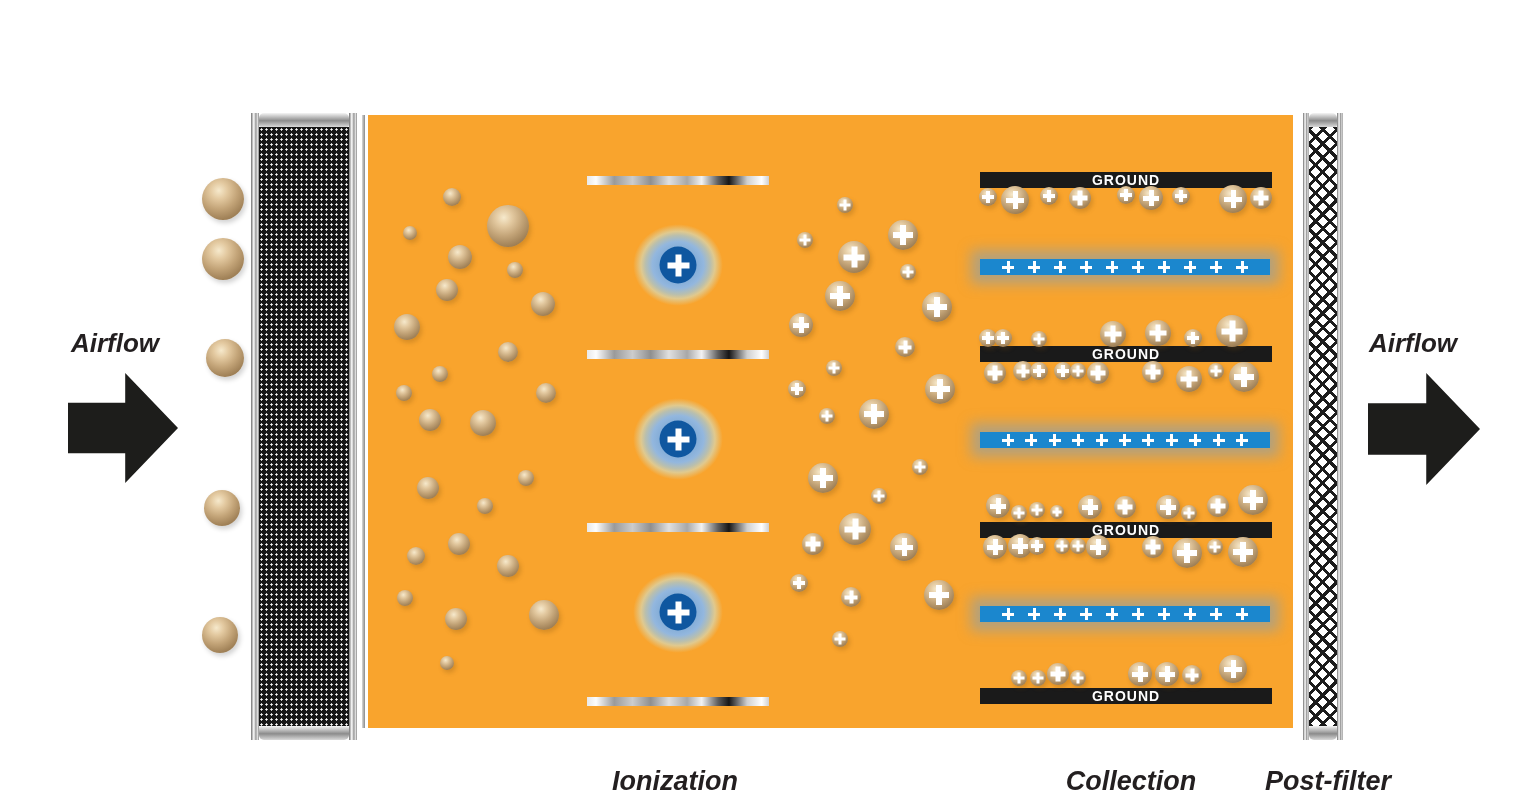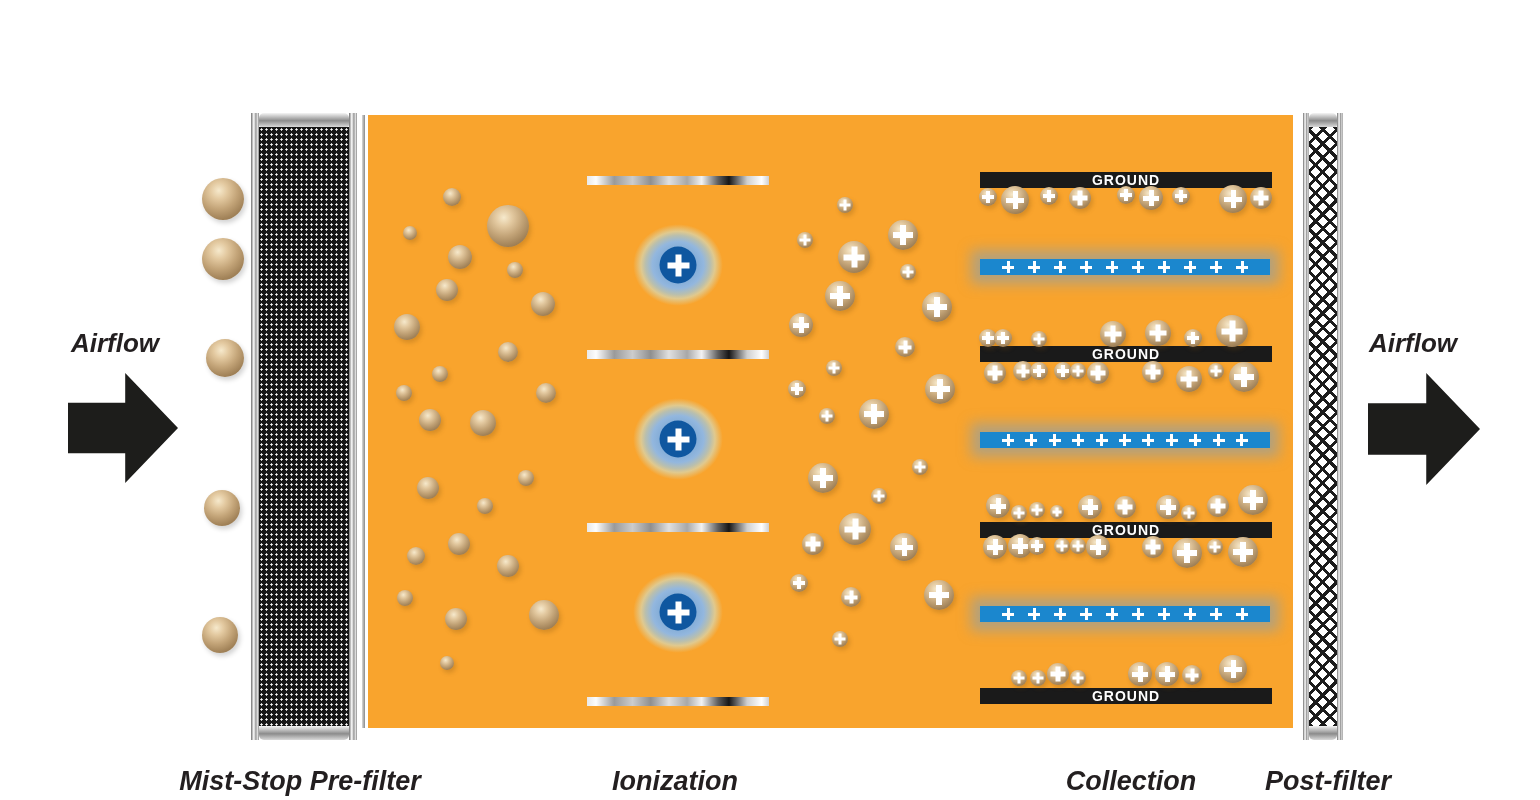--- a/index.html
+++ b/index.html
@@ -98,21 +98,20 @@
       <div class="cap"></div>
       <div class="mesh-diamond"></div>
       <div class="cap bottom"></div>
     </div>
     <div class="rail"></div>
   </div>
 
   <div class="flow-label" style="left:1413px;top:328px;">Airflow</div>
   <div class="arrow" style="left:1368px;top:373px;width:112px;height:112px;"></div>
 
-  <div class="stage-label" style="left:300px;top:766px;">Mist-Stop Pre-filter</div>
   <div class="stage-label" style="left:675px;top:766px;">Ionization</div>
   <div class="stage-label" style="left:1131px;top:766px;">Collection</div>
   <div class="stage-label" style="left:1328px;top:766px;">Post-filter</div>
 <div class="ion-bar" style="left: 587px; top: 176px; width: 182px;"></div>
     <div class="ion-bar" style="left: 587px; top: 350px; width: 182px;"></div>
     <div class="ion-bar" style="left: 587px; top: 523px; width: 182px;"></div>
     <div class="ion-bar" style="left: 587px; top: 697px; width: 182px;"></div>
     <div class="ionizer" style="left: 622px; top: 214px;">
       <div class="ionizer-core">
         <span class="cross" style="--s: 22px; --t: 6px;"></span>

